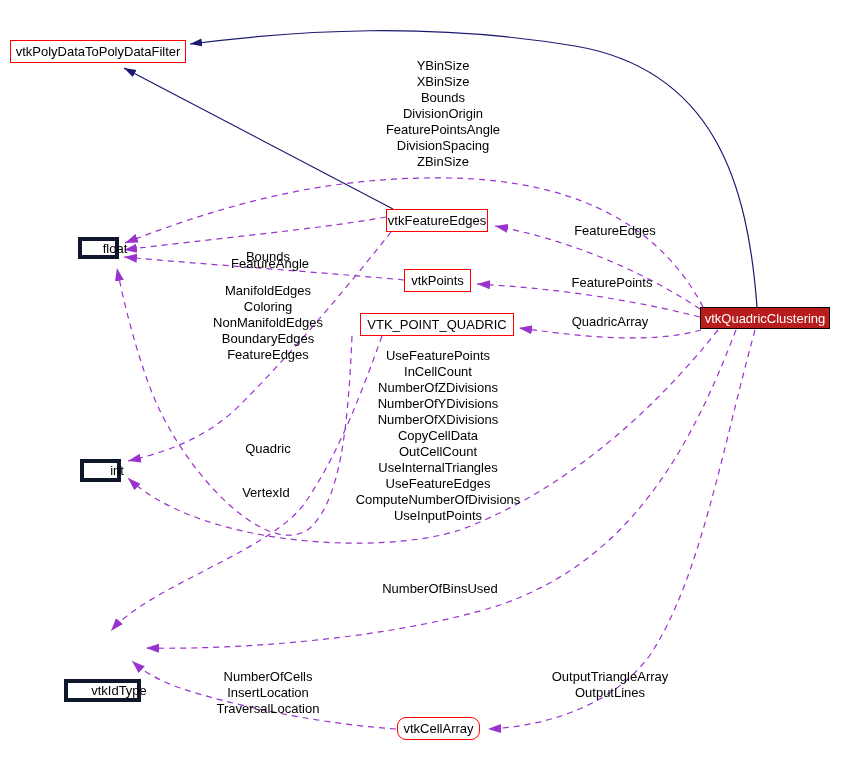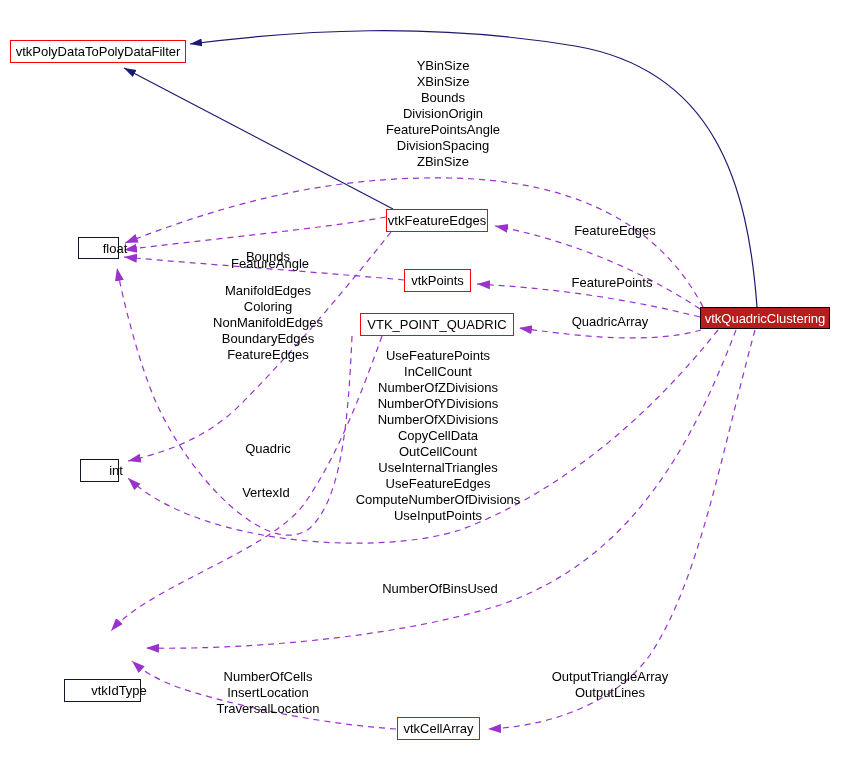--- a/index.html
+++ b/index.html
@@ -6,21 +6,21 @@
   body{
     width:842px;height:760px;position:relative;background:#ffffff;
     font-family:"Liberation Sans", sans-serif;overflow:hidden;
   }
   #edges{position:absolute;left:0;top:0;width:842px;height:760px;}
   .node{
     position:absolute;display:flex;align-items:center;justify-content:center;
     font-size:13px;color:#000;background:#fff;border:1px solid #ff0000;
     white-space:nowrap;box-sizing:border-box;line-height:1;text-align:right;
   }
-  .node.type{border:1px solid #0f172a;padding-left:33px;}
+  .node.type{border:4px solid #0f172a;padding-left:33px;}
   .node.focus{background:#b91c1c;color:#fff;border:1px solid #000;}
   .elabel{
     position:absolute;transform:translateX(-50%);
     font-size:13px;line-height:16px;color:#000;text-align:center;
     white-space:pre-line;
   }
 </style>
 </head>
 <body>
 
@@ -57,21 +57,21 @@
 </svg>
 
 <div class="node" style="left:10px;top:40px;width:176px;height:23px;">vtkPolyDataToPolyDataFilter</div>
 <div class="node type" style="left:78px;top:237px;width:41px;height:22px;">float</div>
 <div class="node" style="left:386px;top:209px;width:102px;height:23px;">vtkFeatureEdges</div>
 <div class="node" style="left:404px;top:269px;width:67px;height:23px;">vtkPoints</div>
 <div class="node" style="left:360px;top:313px;width:154px;height:23px;">VTK_POINT_QUADRIC</div>
 <div class="node focus" style="left:700px;top:307px;width:130px;height:22px;">vtkQuadricClustering</div>
 <div class="node type" style="left:80px;top:459px;width:39px;height:23px;">int</div>
 <div class="node type" style="left:64px;top:636px;width:77px;height:23px;margin-top:43px;">vtkIdType</div>
-<div class="node" style="left:397px;top:717px;width:83px;height:23px;">vtkCellArray</div>
+<div class="node" style="left:397px;top:717px;width:83px;height:23px;border-radius:9px;">vtkCellArray</div>
 
 <div class="elabel" style="left:443px;top:58px;">YBinSize
 XBinSize
 Bounds
 DivisionOrigin
 FeaturePointsAngle
 DivisionSpacing
 ZBinSize</div>
 <div class="elabel" style="left:270px;top:212px;margin-top:44px;">FeatureAngle</div>
 <div class="elabel" style="left:268px;top:249px;">Bounds</div>

